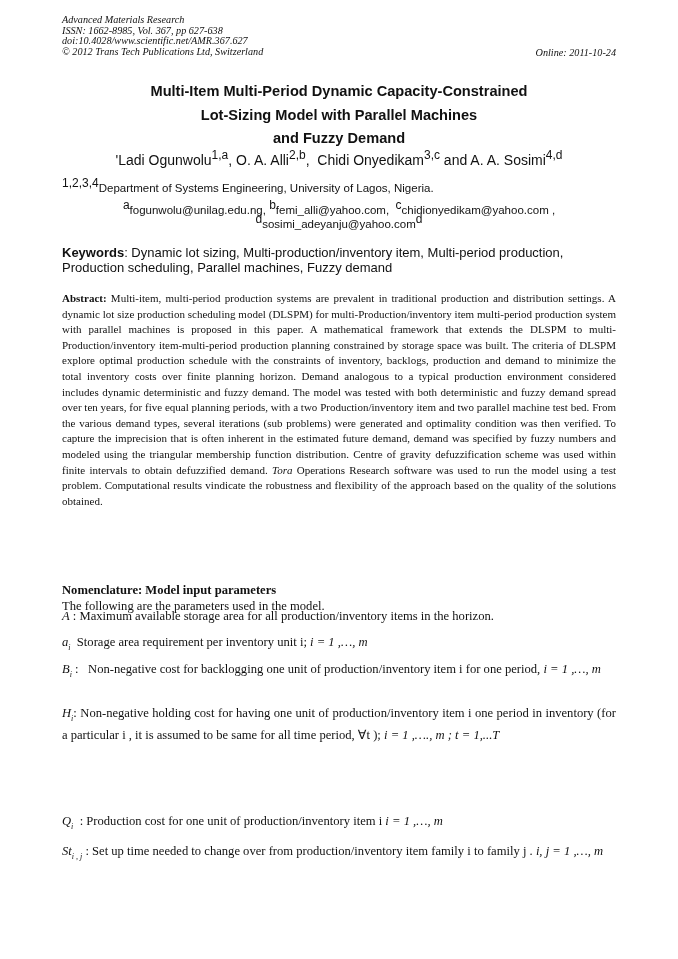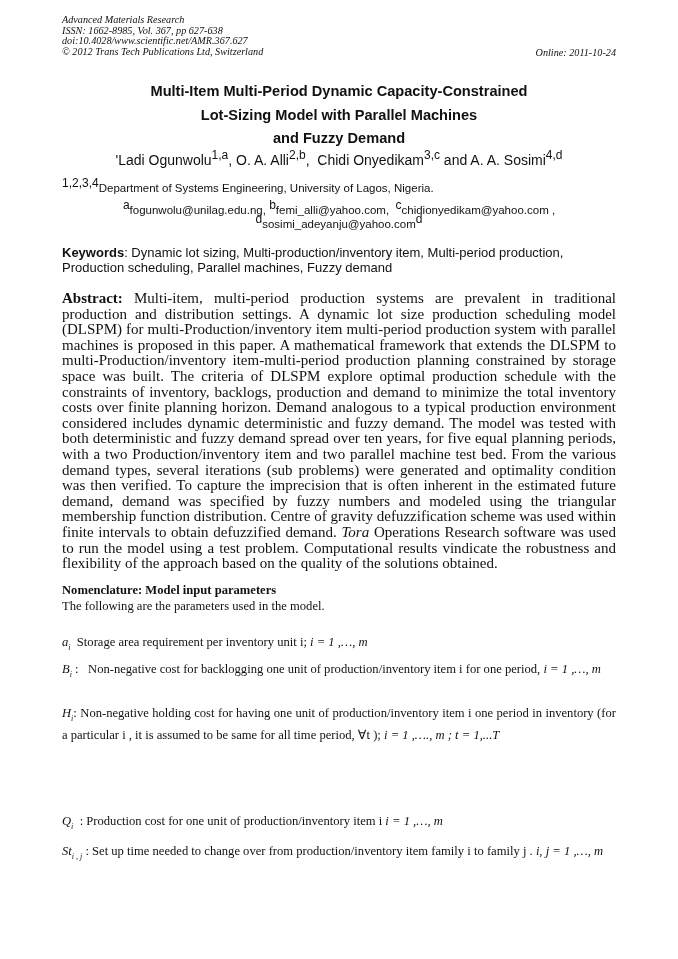--- a/index.html
+++ b/index.html
@@ -18,21 +18,21 @@
     font-family: "Liberation Sans", sans-serif; font-size: 14px; line-height: 18px; }
   .authors sup, .affil sup, .emails sup { font-size: 12px; vertical-align: super; line-height: 0; }
   .affil { position: absolute; left: 62px; top: 181px; width: 554px; text-align: left;
     font-family: "Liberation Sans", sans-serif; font-size: 11.5px; line-height: 14px; }
   .emails { position: absolute; left: 62px; top: 204px; width: 554px; text-align: center;
     font-family: "Liberation Sans", sans-serif; font-size: 11.5px; line-height: 13.5px; }
   .keywords { position: absolute; left: 62px; top: 246px; width: 554px;
     font-family: "Liberation Sans", sans-serif; font-size: 13px; line-height: 14.5px; }
   .keywords b { font-weight: bold; }
   .abstract { position: absolute; left: 62px; top: 291px; width: 554px; text-align: justify;
-    font-size: 15px; line-height: 15.6px; }
+    font-size: 11px; line-height: 15.6px; }
   .abstract b { font-weight: bold; }
   .nomen { position: absolute; left: 62px; top: 577px; width: 554px;
     font-size: 12.6px; line-height: 15.6px; }
   .nomen .head { font-weight: bold; margin-top: 6px; }
   .param { position: absolute; left: 62px; width: 554px; font-size: 12.6px; line-height: 17px; text-align: justify; }
   .sym { font-style: italic; }
   .sym sub { font-size: 8px; font-style: italic; }
   .math { font-style: italic; white-space: nowrap; }
 </style>
 </head>
@@ -72,20 +72,23 @@
 
   <div class="abstract">
     <b>Abstract:</b><span> Multi-item, multi-period production systems are prevalent in traditional production and distribution settings. A dynamic lot size production scheduling model (DLSPM) for multi-Production/inventory item multi-period production system with parallel machines is proposed in this paper. A mathematical framework that extends the DLSPM to multi-Production/inventory item-multi-period production planning constrained by storage space was built. The criteria of DLSPM explore optimal production schedule with the constraints of inventory, backlogs, production and demand to minimize the total inventory costs over finite planning horizon. Demand analogous to a typical production environment considered includes dynamic deterministic and fuzzy demand. The model was tested with both deterministic and fuzzy demand spread over ten years, for five equal planning periods, with a two Production/inventory item and two parallel machine test bed. From the various demand types, several iterations (sub problems) were generated and optimality condition was then verified. To capture the imprecision that is often inherent in the estimated future demand, demand was specified by fuzzy numbers and modeled using the triangular membership function distribution. Centre of gravity defuzzification scheme was used within finite intervals to obtain defuzzified demand. </span><i>Tora</i><span> Operations Research software was used to run the model using a test problem. Computational results vindicate the robustness and flexibility of the approach based on the quality of the solutions obtained.</span>
   </div>
 
   <div class="nomen">
     <div class="head">Nomenclature: Model input parameters</div>
     <div>The following are the parameters used in the model.</div>
   </div>
 
+  <div class="param" style="top:608px">
+    <span class="sym">A</span><span style="white-space:pre"> : </span><span>Maximum available storage area for all production/inventory items in the horizon.</span>
+  </div>
 
   <div class="param" style="top:634px">
     <span class="sym"><span>a</span><sub>i</sub></span><span style="white-space:pre">  </span><span>Storage area requirement per inventory unit i; </span><span class="math">i = 1 ,…, m</span>
   </div>
 
   <div class="param" style="top:661px">
     <span class="sym"><span>B</span><sub>i</sub></span><span style="white-space:pre"> :   </span><span>Non-negative cost for backlogging one unit of production/inventory item i for one period, </span><span class="math">i = 1 ,…, m</span>
   </div>
 
   <div class="param" style="top:705px">

